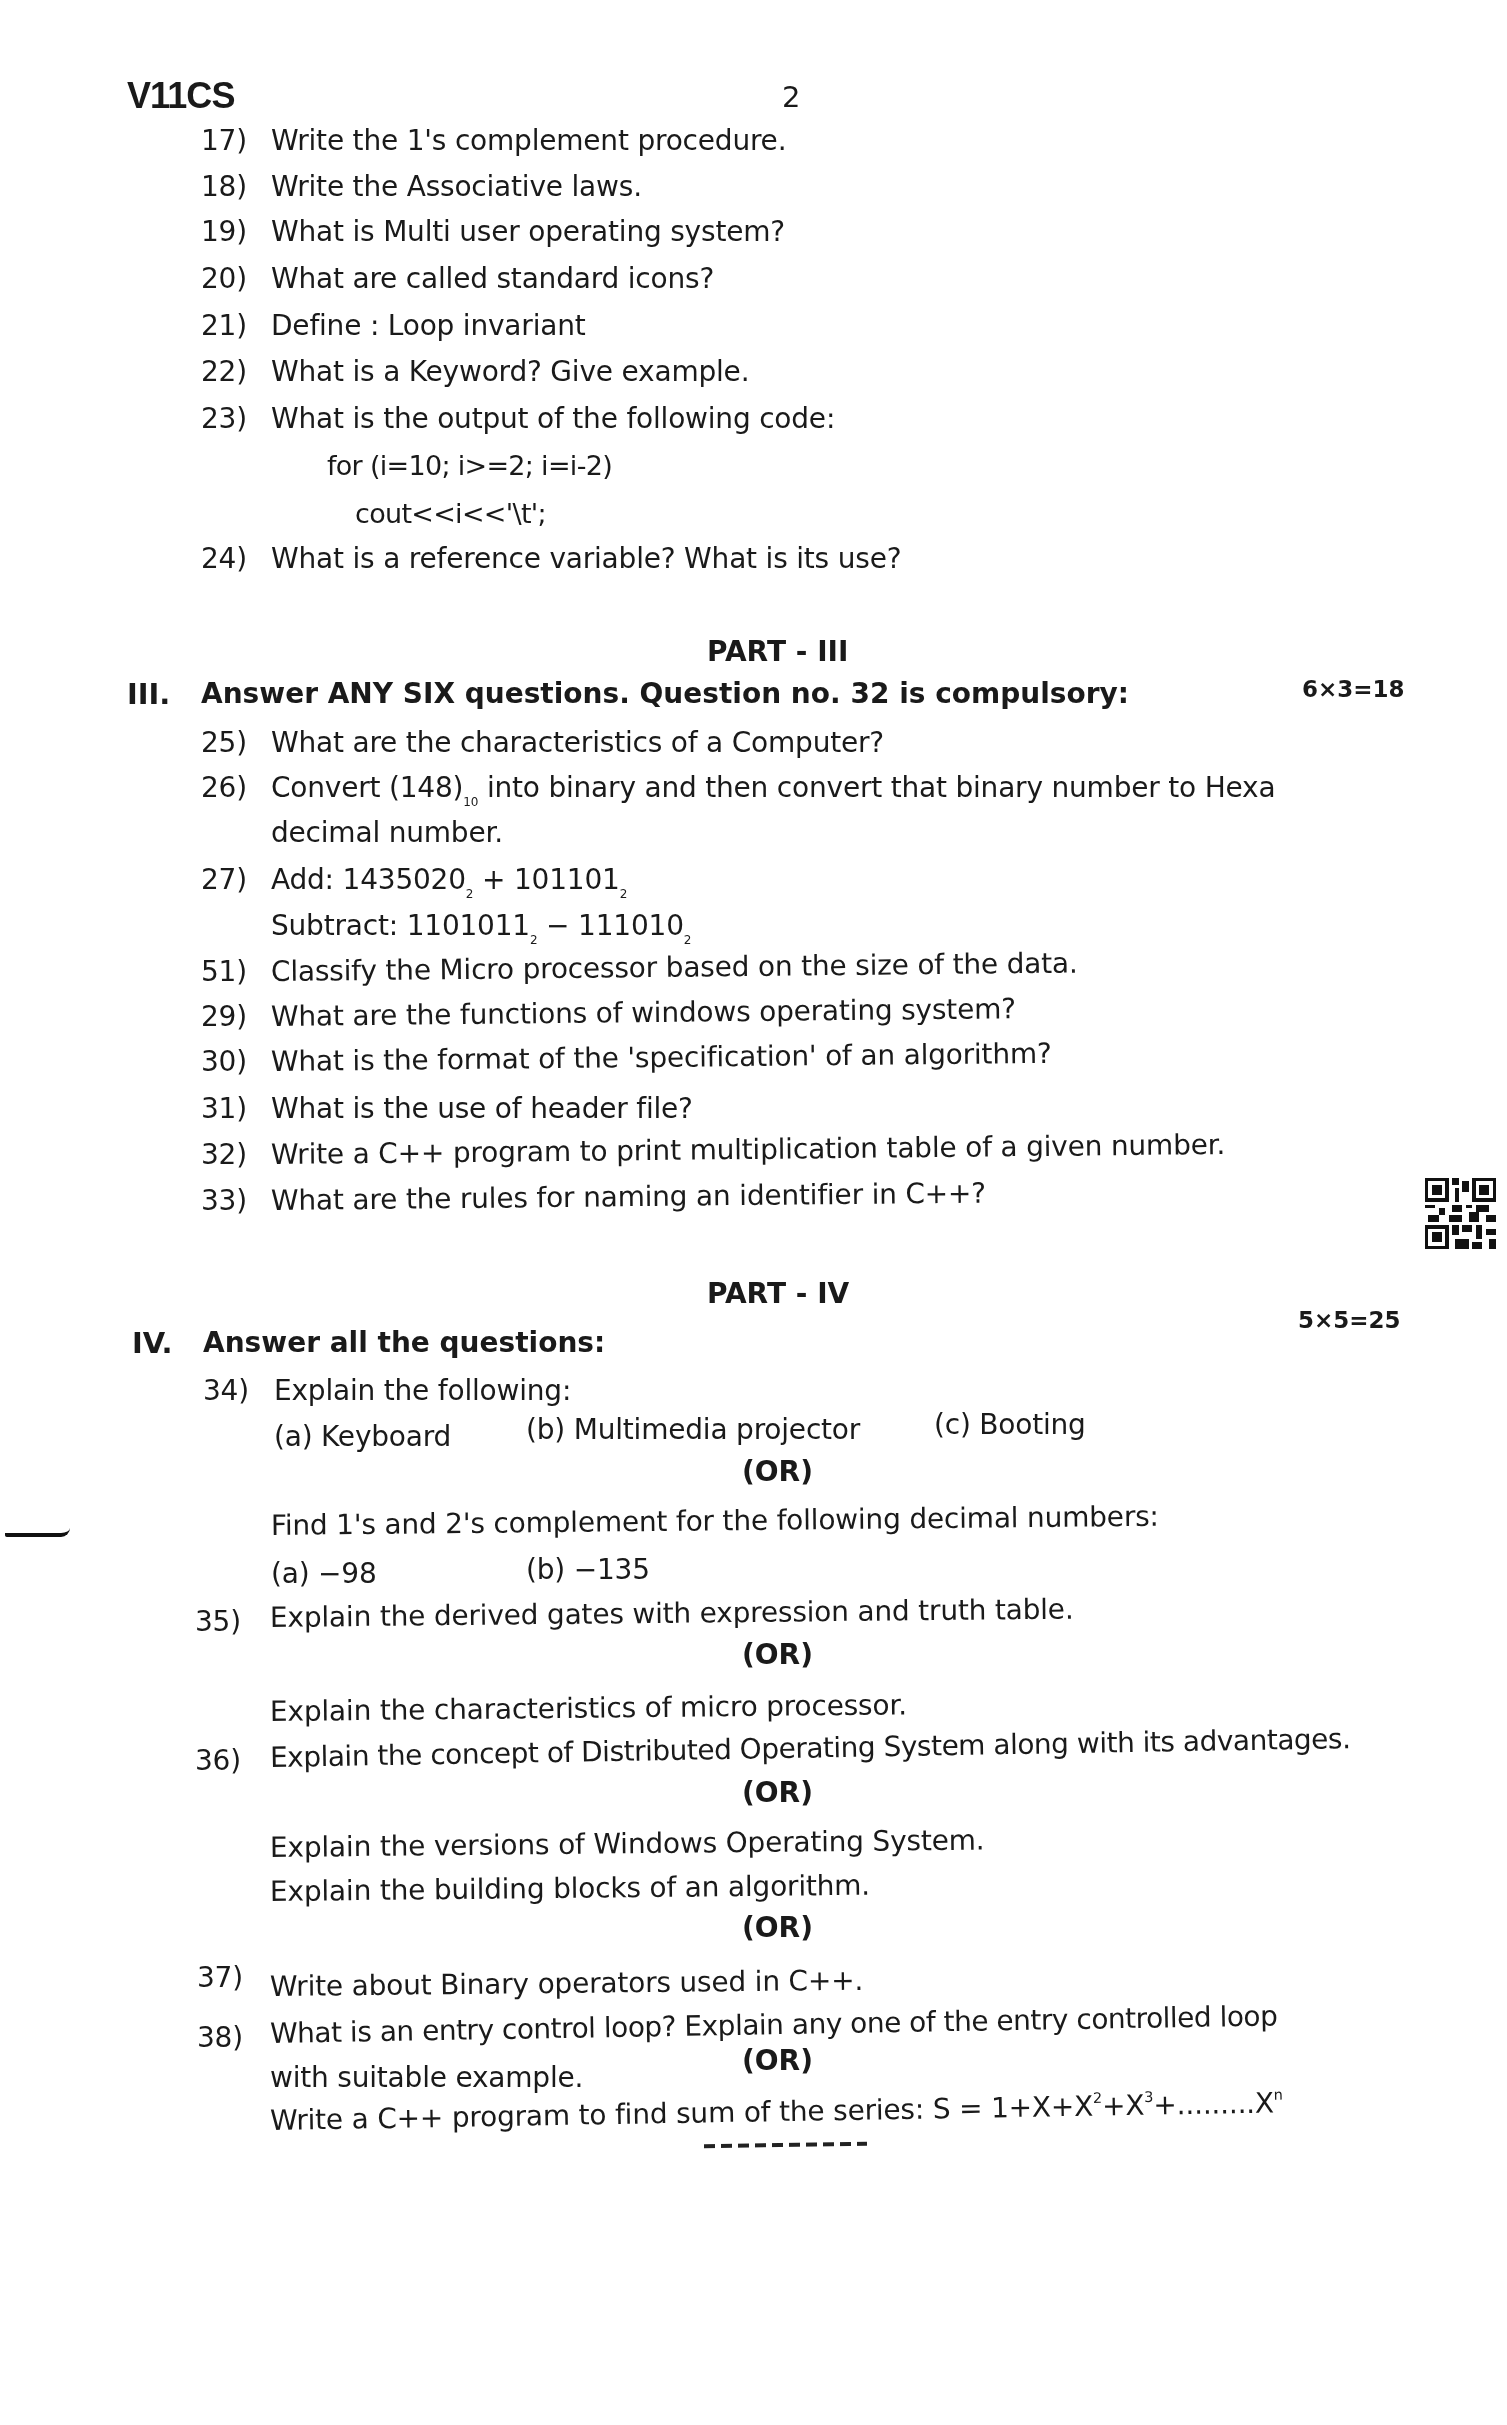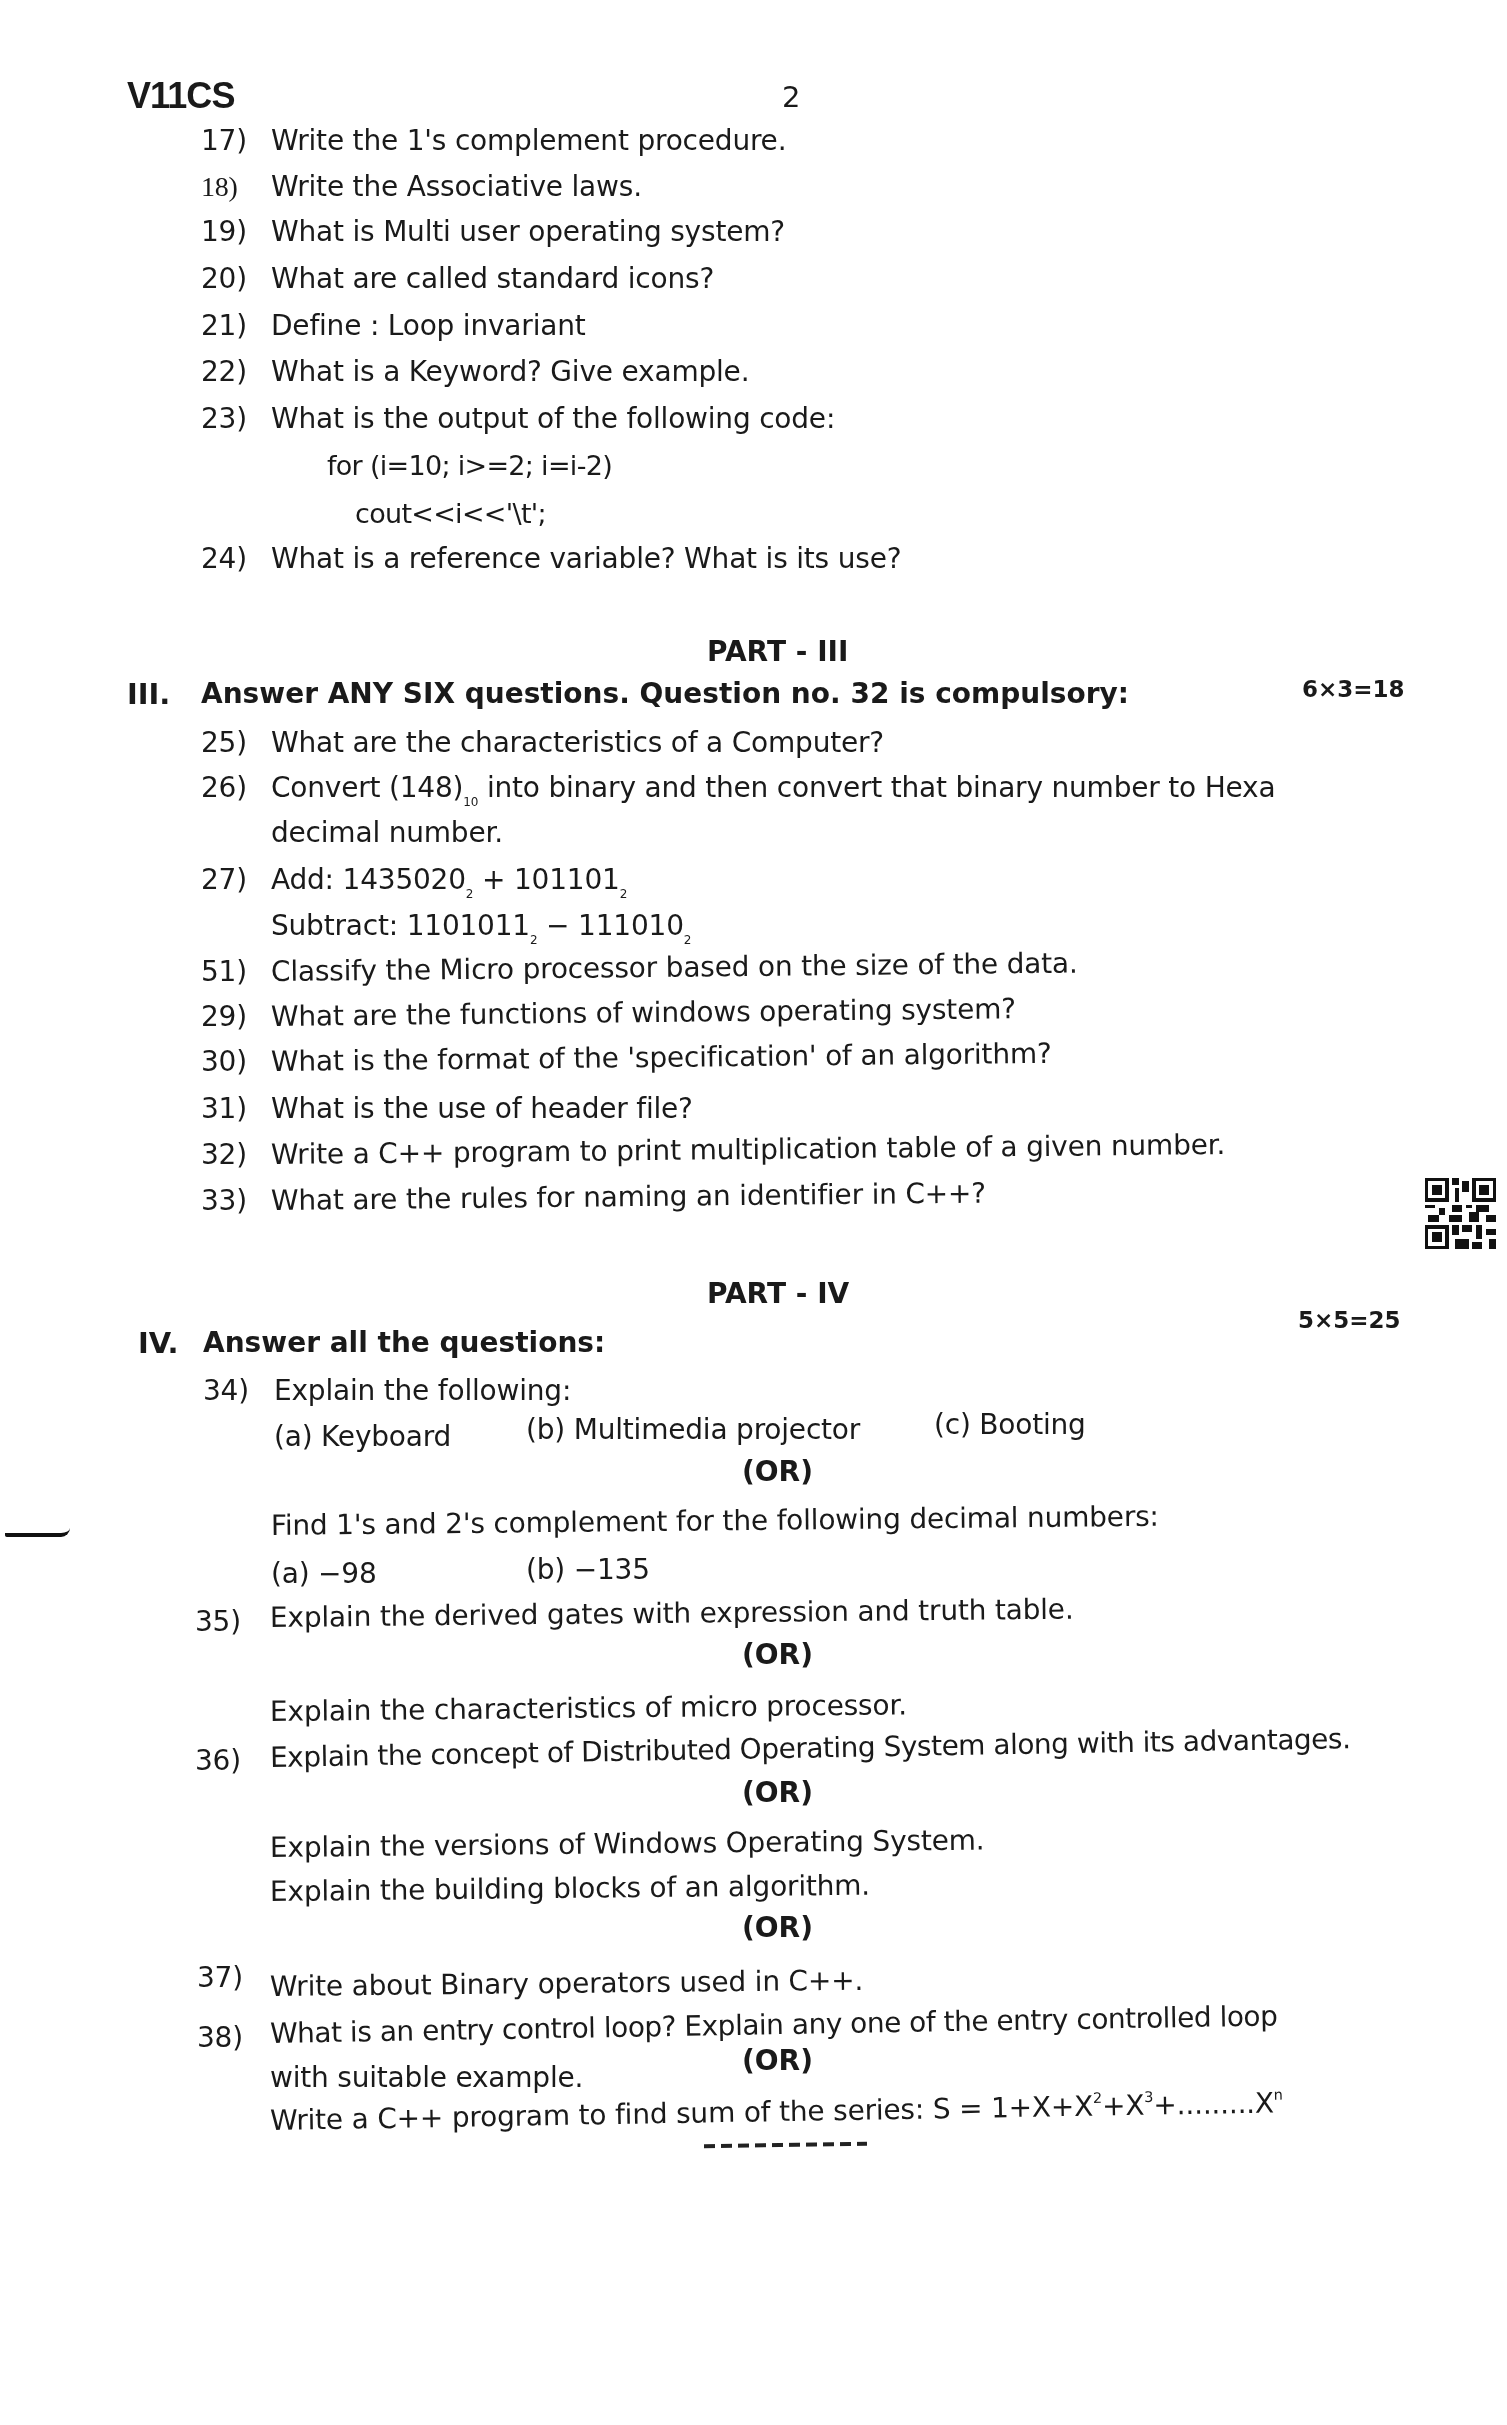--- a/index.html
+++ b/index.html
@@ -27,21 +27,21 @@
 </head>
 <body>
 
 <div class="abs hdr-code" style="left:127px;top:78px;">V11CS</div>
 <div class="abs pageno" style="left:782px;top:83px;">2</div>
 
 <div>
   <div class="abs q num" style="top:127px;">17)</div>
   <div class="abs q txt" style="top:127px;">Write the 1's complement procedure.</div>
 
-  <div class="abs q num" style="top:173px;font-family:Liberation Serif, serif;">18)</div>
+  <div class="abs q num" style="top:173px;">18)</div>
   <div class="abs q txt" style="top:173px;">Write the Associative laws.</div>
 
   <div class="abs q num" style="top:218px;">19)</div>
   <div class="abs q txt" style="top:218px;">What is Multi user operating system?</div>
 
   <div class="abs q num" style="top:265px;">20)</div>
   <div class="abs q txt" style="top:265px;">What are called standard icons?</div>
 
   <div class="abs q num" style="top:312px;">21)</div>
   <div class="abs q txt" style="top:312px;">Define : Loop invariant</div>
@@ -123,21 +123,21 @@
       <rect x="15" y="14" width="2" height="4"></rect>
     <rect x="18" y="15" width="3" height="2"></rect>
       <rect x="9" y="18" width="4" height="3"></rect>
       <rect x="14" y="19" width="3" height="2"></rect>
       <rect x="19" y="18" width="2" height="3"></rect>
   </g>
 </svg>
 
 <div class="abs part" style="left:707px;top:1280px;">PART - IV</div>
 <div class="abs marks" style="left:1298px;top:1309px;">5×5=25</div>
-<div class="abs sect" style="left:138px;top:1329px;">IV.</div>
+<div class="abs sect" style="left:132px;top:1329px;">IV.</div>
 <div class="abs sect" style="left:203px;top:1329px;font-size:28px;">Answer all the questions:</div>
 
 <div>
 
   <div class="abs q num" style="left:203px;top:1377px;">34)</div>
   <div class="abs q txt" style="left:274px;top:1377px;">Explain the following:</div>
   <div class="abs q" style="left:274px;top:1423px;">(a) Keyboard</div>
   <div class="abs q" style="left:526px;top:1416px;">(b) Multimedia projector</div>
   <div class="abs q" style="left:934px;top:1411px;">(c) Booting</div>
   <div class="abs or" style="left:742px;top:1458px;">(OR)</div>

